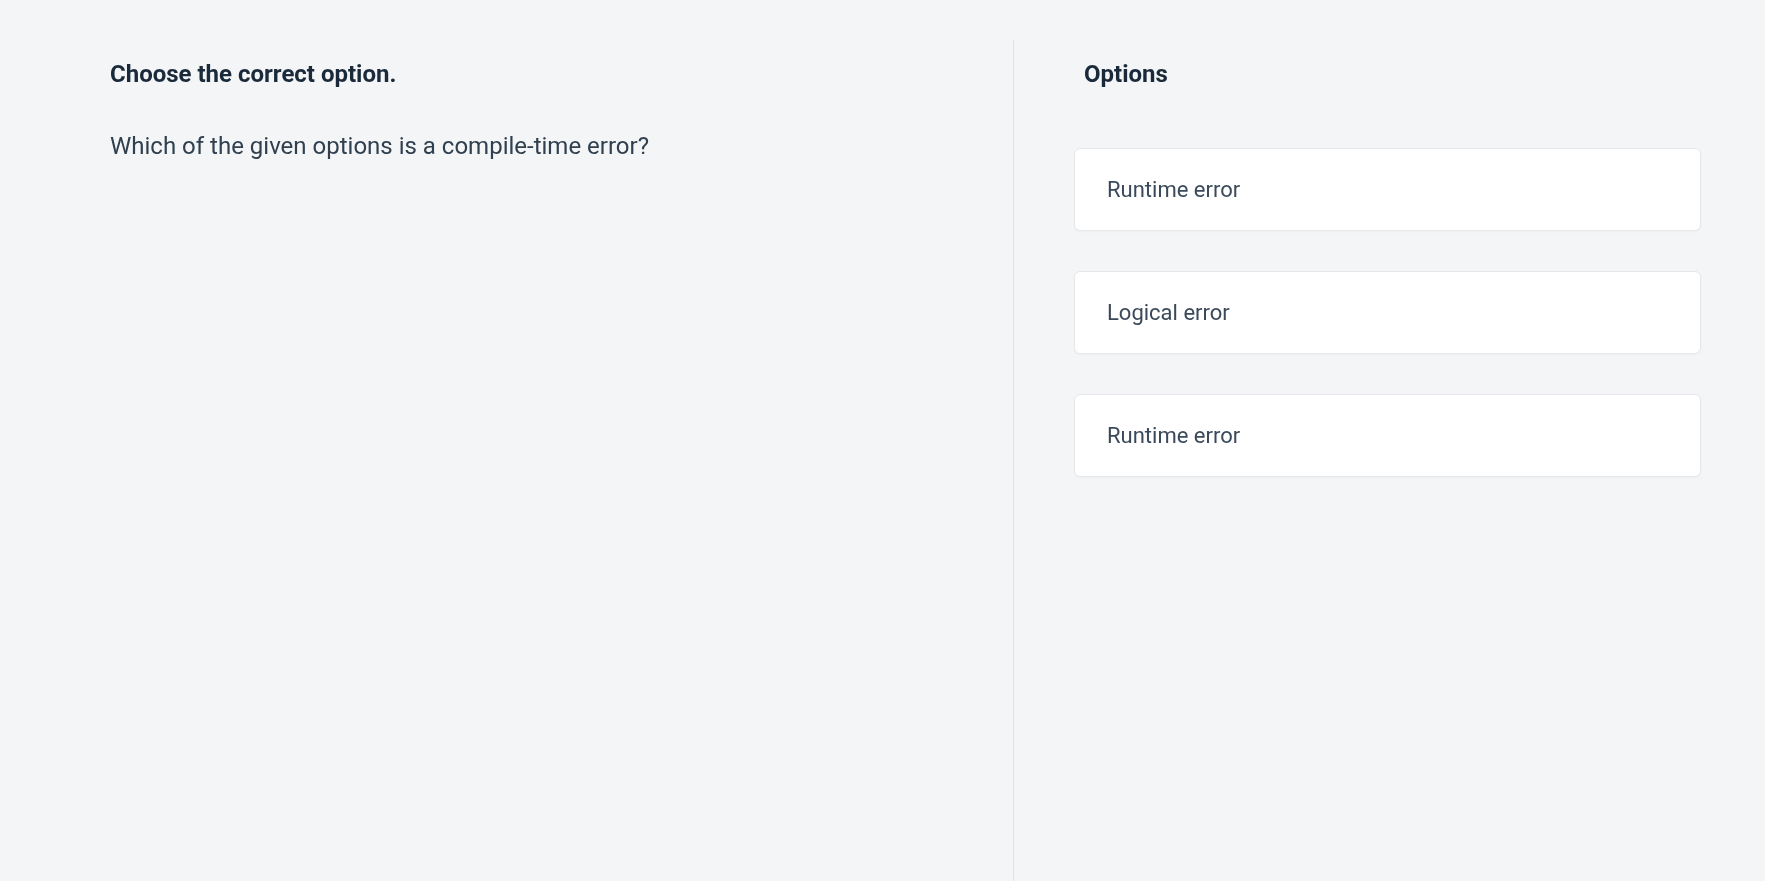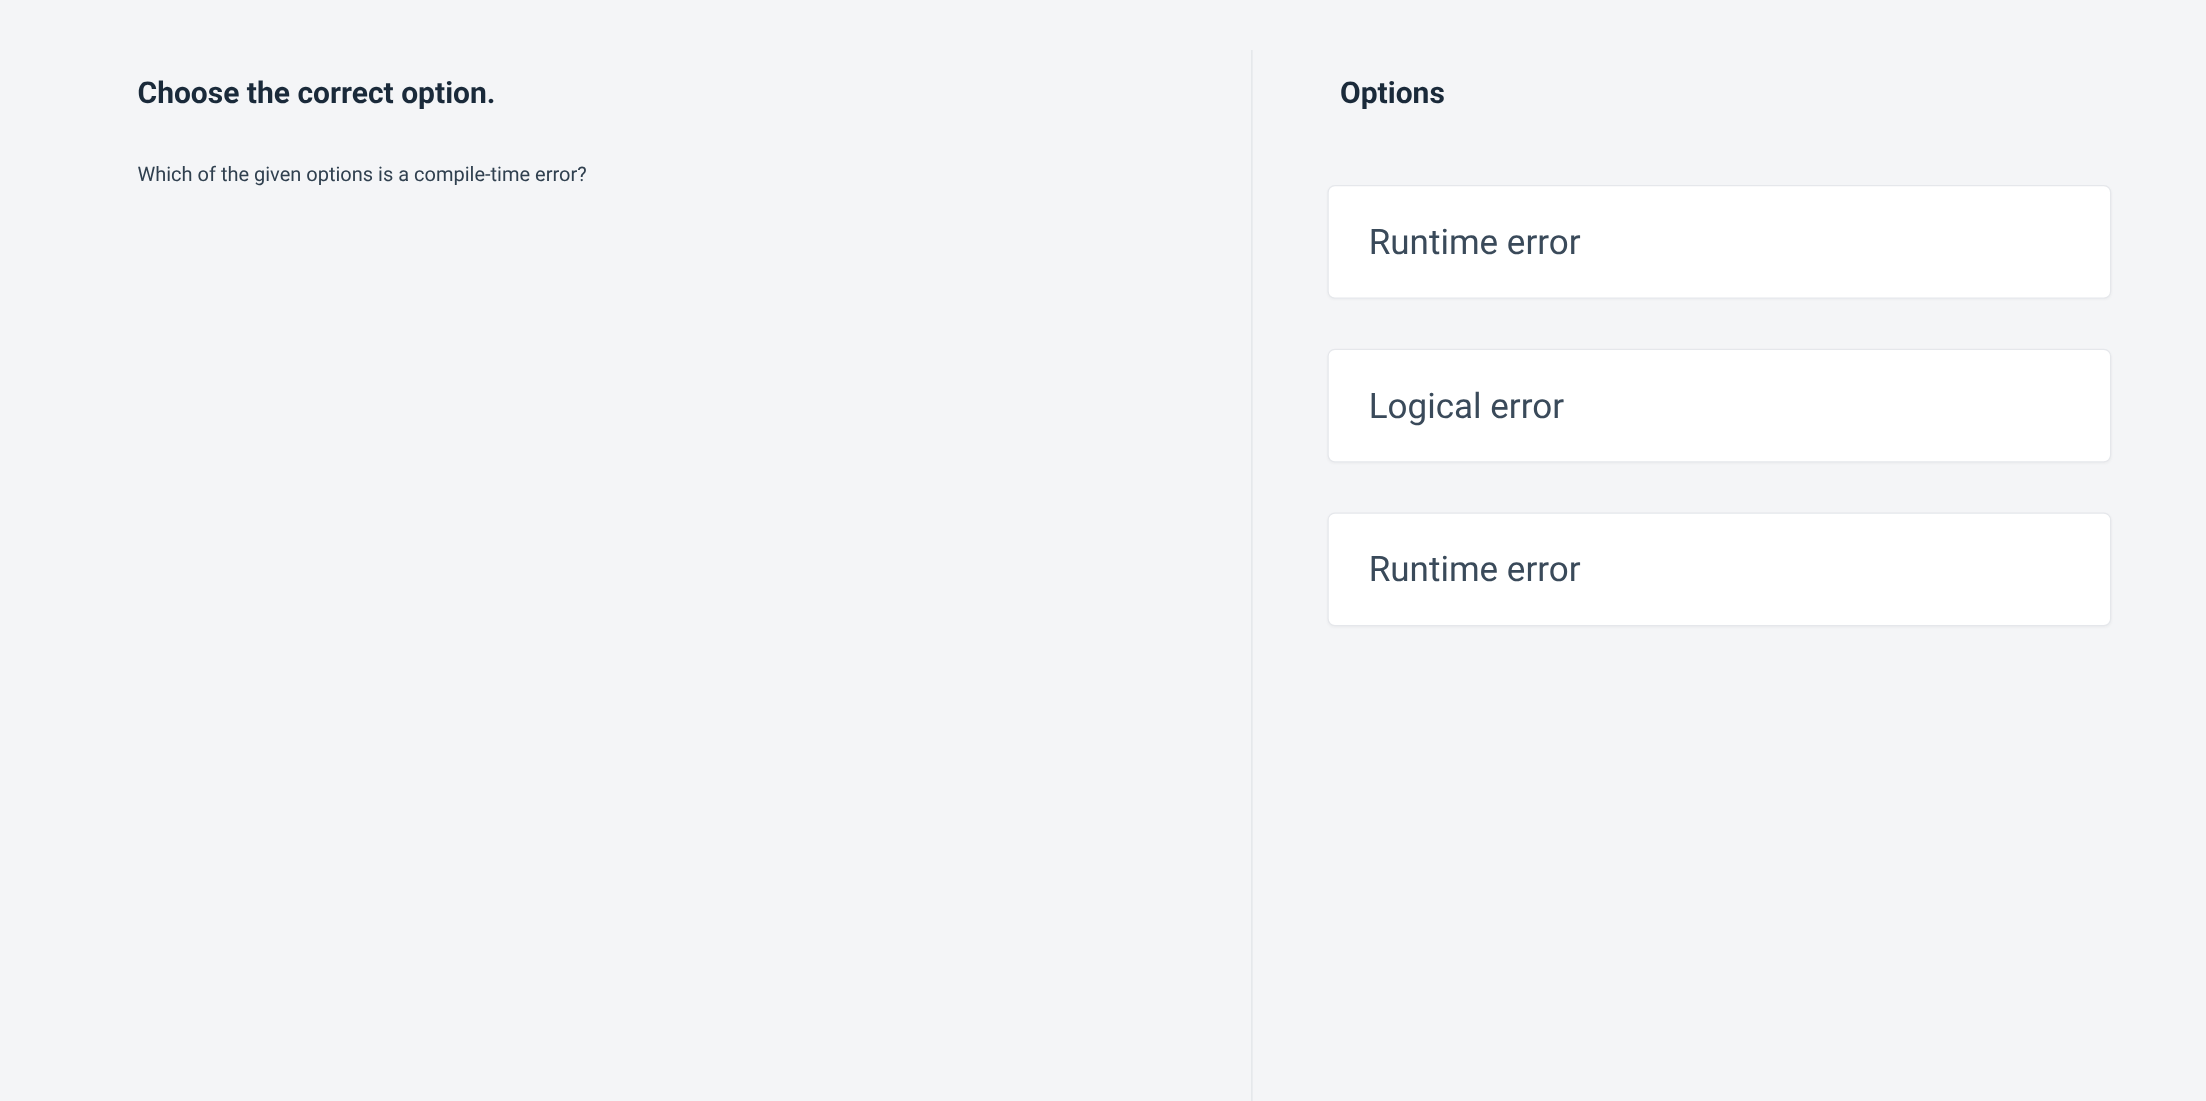--- a/index.html
+++ b/index.html
@@ -10,34 +10,34 @@
     body {
       font-family: -apple-system, BlinkMacSystemFont, "Segoe UI", Roboto, "Helvetica Neue", Arial, sans-serif;
       background: #f4f5f7;
       width: 1765px;
       height: 881px;
       overflow: hidden;
     }
     .container {
       display: flex;
       height: 100%;
-      padding: 40px 16px 0 0;
+      padding: 40px 4px 0 0;
     }
     .question-panel {
       flex: 1;
       padding: 20px 40px 20px 110px;
     }
     .question-instruction {
       font-size: 24px;
       font-weight: 700;
       color: #1a2a3a;
       margin-bottom: 40px;
     }
     .question-text {
-      font-size: 16px;
+      font-size: 24px;
       font-weight: 400;
       color: #30404f;
       line-height: 1.5;
       margin-top: 24px;
     }
     .options-panel {
       width: 748px;
       border-left: 1px solid #e0e3e8;
       padding: 20px 60px 20px 60px;
     }
@@ -47,21 +47,21 @@
       color: #1a2a3a;
       margin-bottom: 60px;
       padding-left: 10px;
     }
     .option-item {
       background: #ffffff;
       border: 1px solid #e5e7eb;
       border-radius: 6px;
       padding: 28px 32px;
       margin-bottom: 40px;
-      font-size: 28px;
+      font-size: 22px;
       color: #3a4a5a;
       cursor: pointer;
       box-shadow: 0 1px 2px rgba(0,0,0,0.03);
     }
   </style>
 </head>
 <body>
 
 <div class="container">
   <div class="question-panel">

